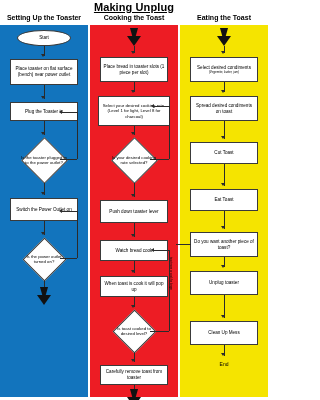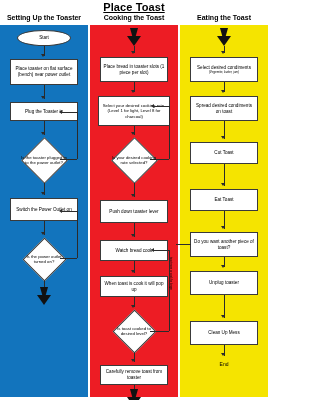--- a/index.html
+++ b/index.html
@@ -92,21 +92,21 @@
   .vert-note{
     position:absolute;font-size:2.6px;color:#000;
     transform:rotate(90deg);transform-origin:left top;white-space:nowrap;
   }
 </style>
 </head>
 <body>
 
 <div class="page">
 
-  <div class="title">Place Toast</div>
+  <div class="title">Making Unplug</div>
 
   <div class="col-head" id="head-blue">Setting Up the Toaster</div>
   <div class="col-head" id="head-red">Cooking the Toast</div>
   <div class="col-head" id="head-yellow">Eating the Toast</div>
 
   <div class="col" id="col-blue">
 
     <div class="node term" style="left:17px;top:5px;width:54px;height:16px;">Start</div>
     <div class="vline" style="left:43.5px;top:21px;height:10px;"></div>
     <div class="arrow-head" style="left:41px;top:29px;"></div>

